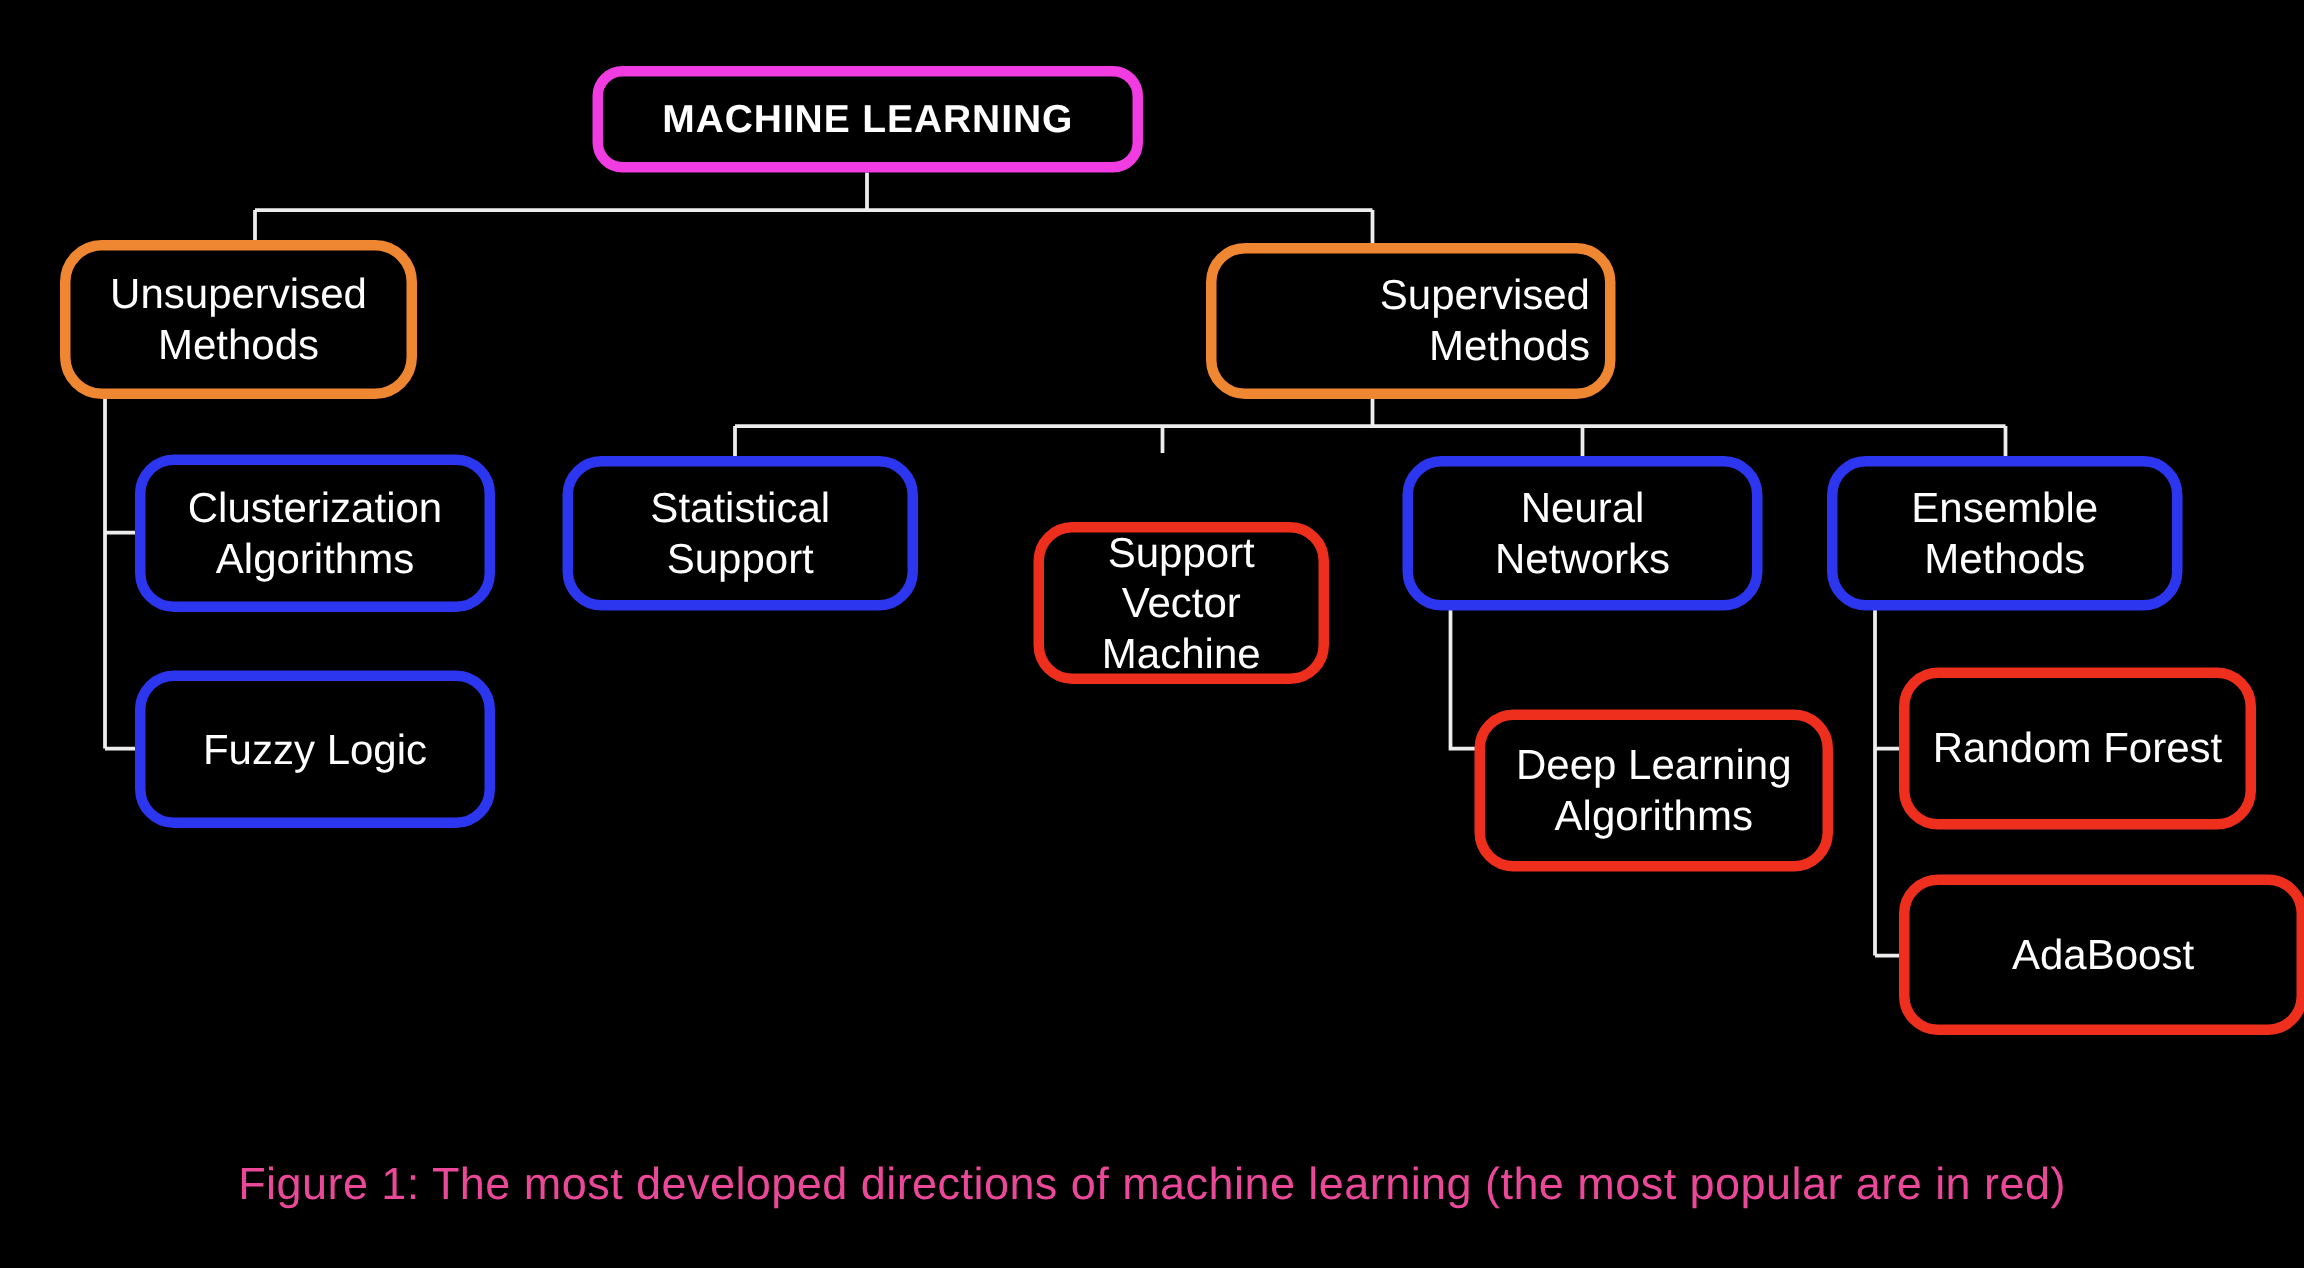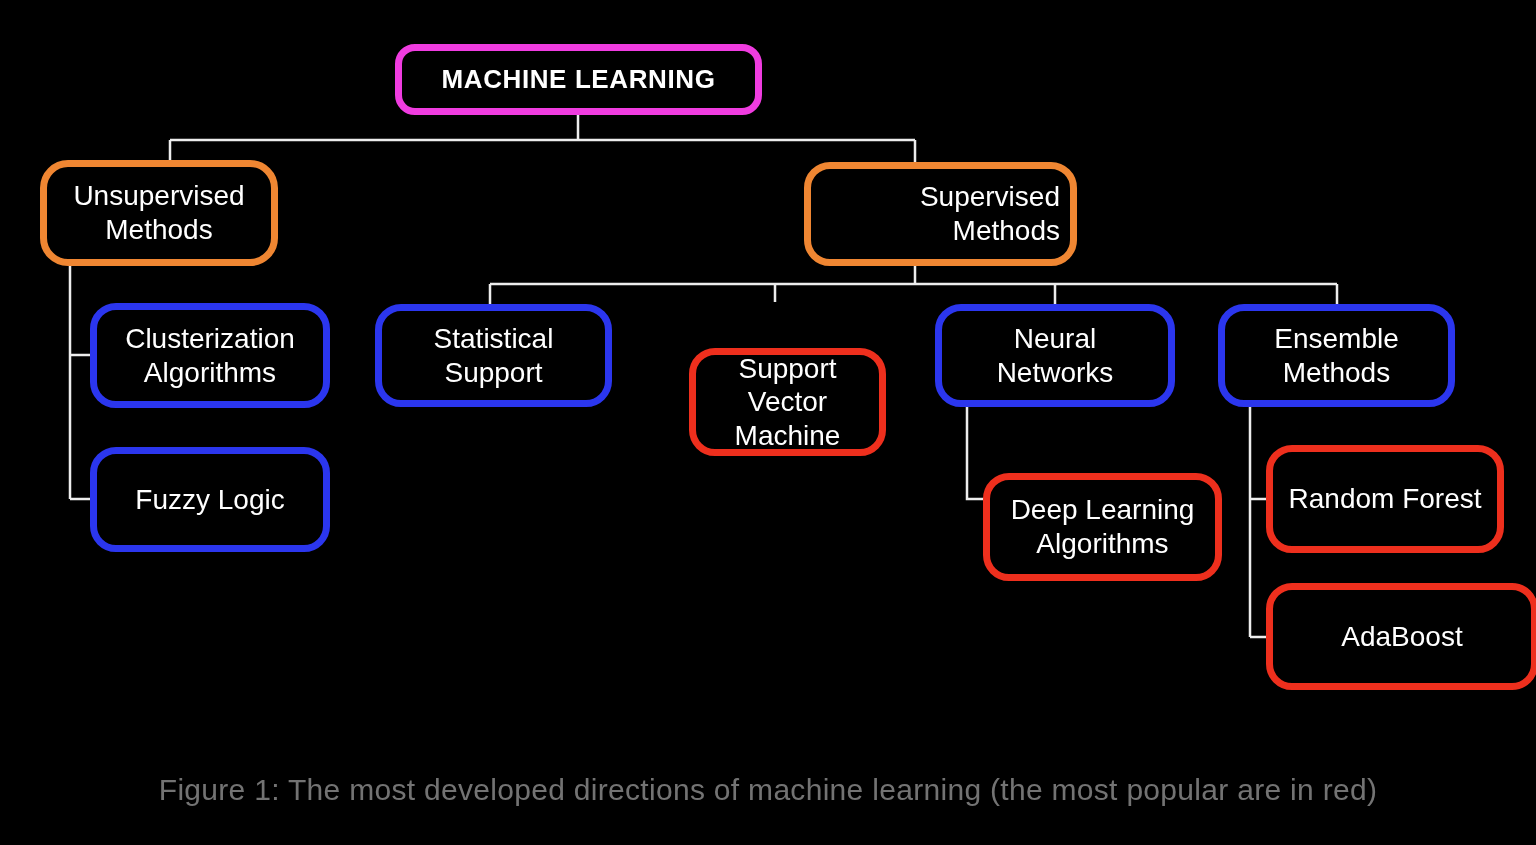--- a/index.html
+++ b/index.html
@@ -55,21 +55,21 @@
   .n-neural    { left: 935px;  top: 304px; width: 240px; height: 103px; }
   .n-ensemble  { left: 1218px; top: 304px; width: 237px; height: 103px; }
   .n-deep      { left: 983px;  top: 445px; width: 239px; height: 108px; margin-top: 28px; }
   .n-rforest   { left: 1266px; top: 445px; width: 238px; height: 108px; }
   .n-adaboost  { left: 1266px; top: 583px; width: 272px; height: 107px; }
   #caption {
     position: absolute;
     left: 0; top: 773px;
     width: 1536px;
     text-align: center;
-    color: #737373;
+    color: #ec4899;
     font-size: 30px;
     letter-spacing: 0.3px;
   }
 </style>
 </head>
 <body style="background: rgb(0, 0, 0);">
 
 <div id="page" style="background: rgb(0, 0, 0);">
 
   <svg id="connectors" viewBox="0 0 1536 845">

